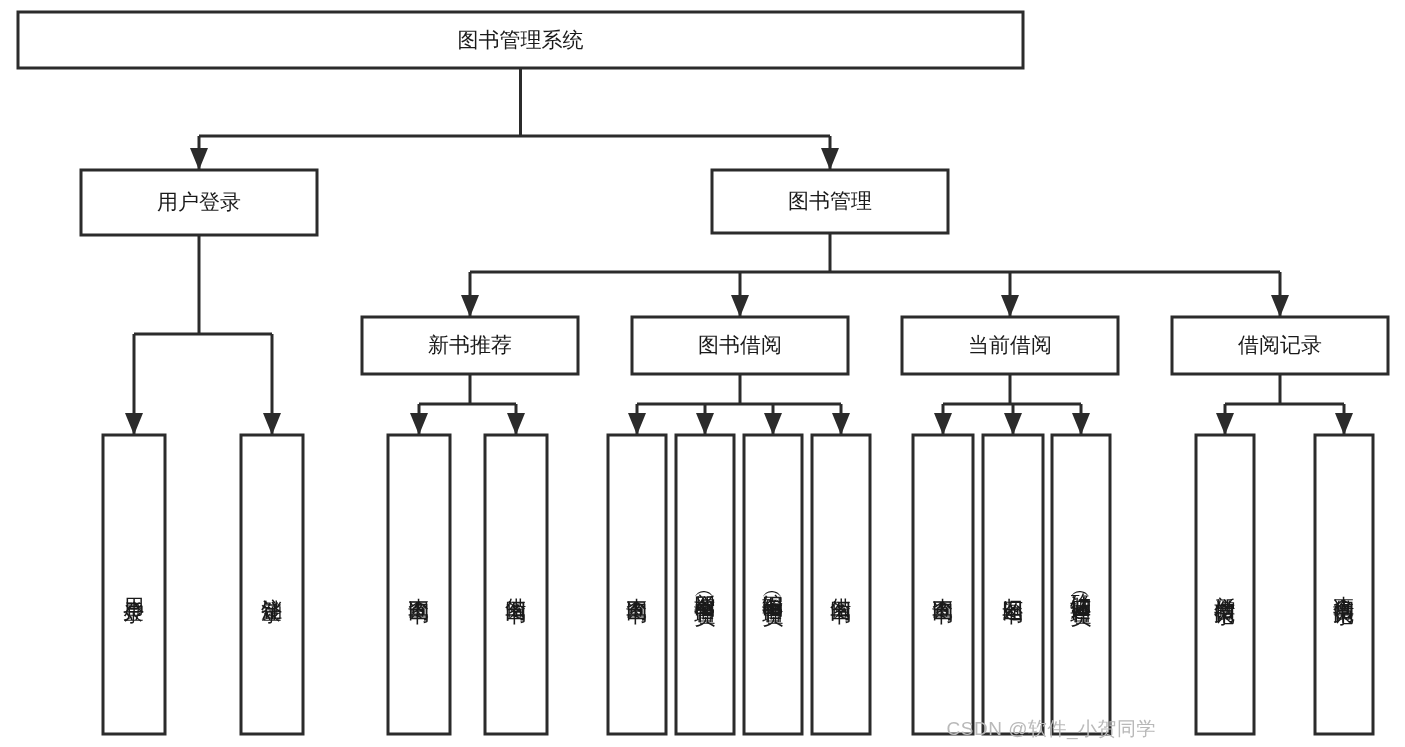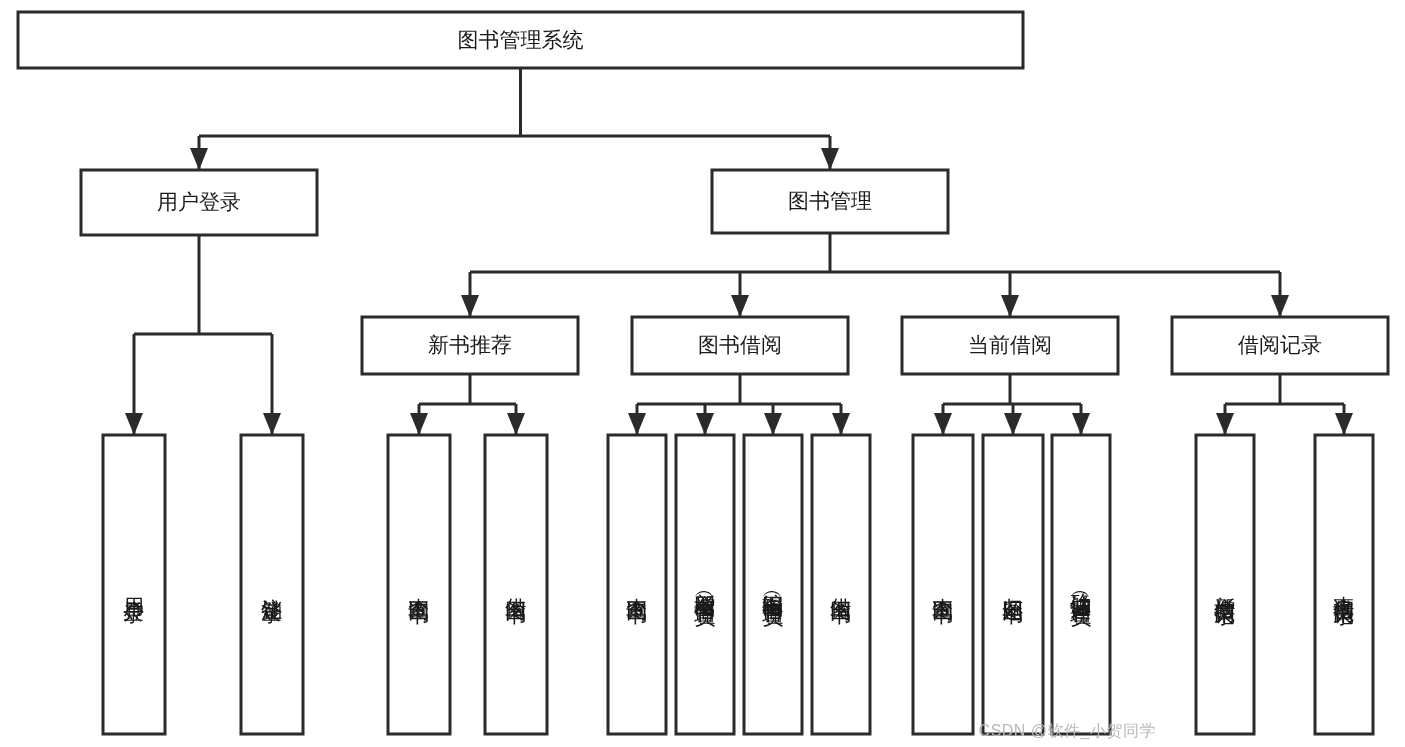--- a/index.html
+++ b/index.html
@@ -61,21 +61,21 @@
     letter-spacing: 2px;
     color: #1a1a1a;
     white-space: nowrap;
     pointer-events: none;
   }
   .watermark {
     position: absolute;
     right: 8px;
     bottom: 5px;
     font-family: "Liberation Sans", "DejaVu Sans", sans-serif;
-    font-size: 16px;
+    font-size: 19px;
     color: #b9b9b9;
     letter-spacing: 0.5px;
     user-select: none;
   }
 </style>
 </head>
 <body>
 
 <div id="diagram-root">
 

